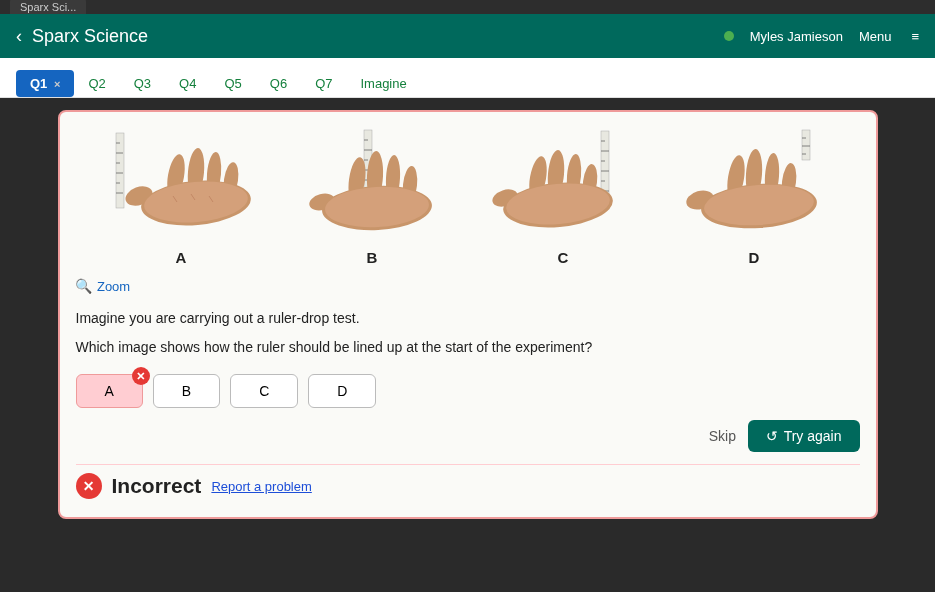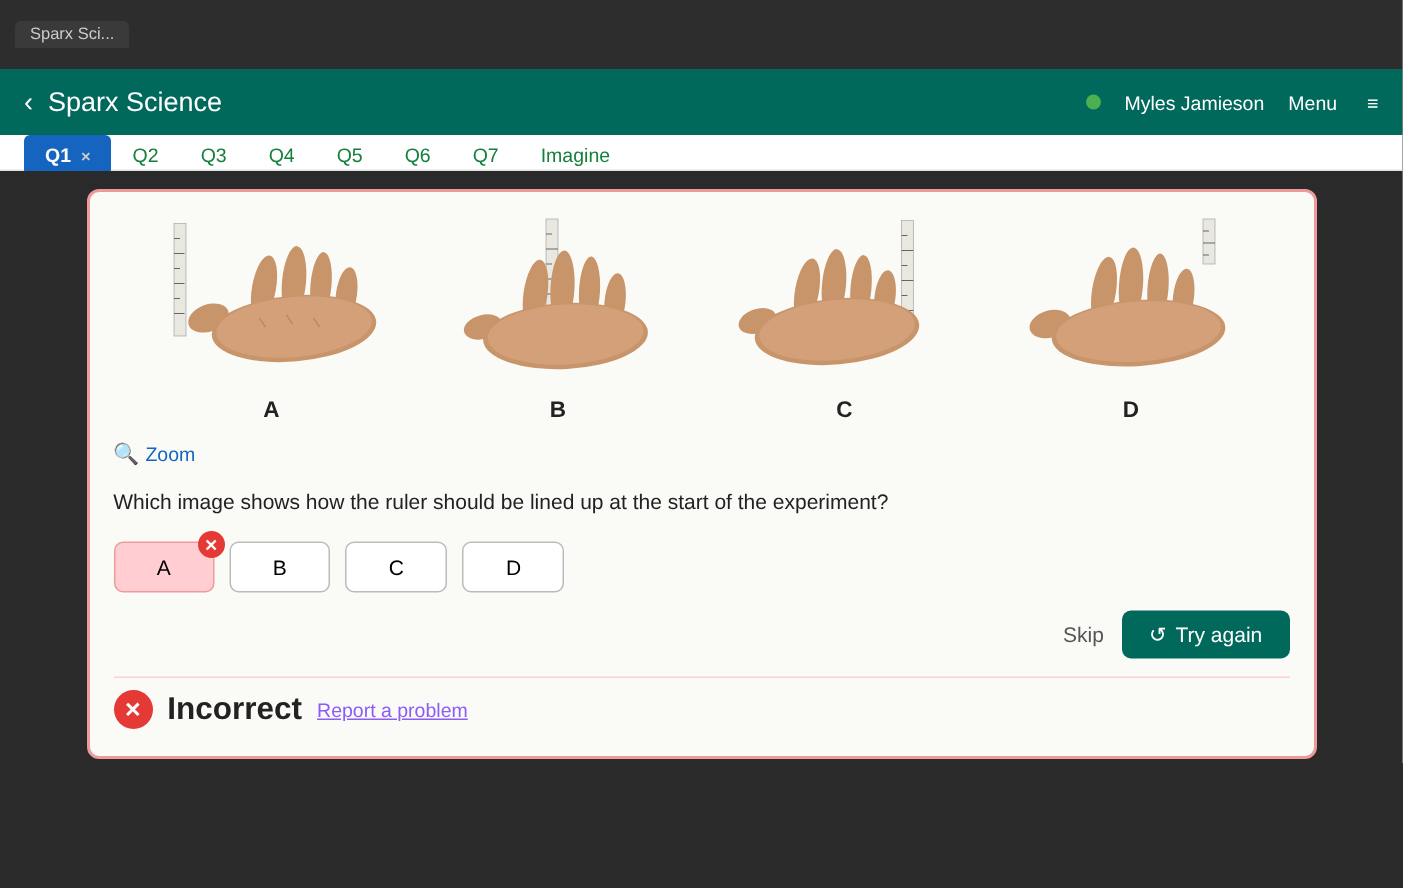--- a/index.html
+++ b/index.html
@@ -9,21 +9,21 @@
       height: 592px;
       font-family: Arial, sans-serif;
       overflow: hidden;
       display: flex;
       flex-direction: column;
     }
 
     
     .browser-bar {
       background: #2d2d2d;
-      height: 46px;
+      height: 14px;
       display: flex;
       align-items: center;
       padding: 0 10px;
       gap: 8px;
       flex-shrink: 0;
     }
     .browser-tab {
       background: #3a3a3a;
       color: #ccc;
       font-size: 11px;
@@ -73,23 +73,23 @@
       cursor: pointer;
       display: flex;
       align-items: center;
       gap: 20px;
     }
 
     
     .tabs-bar {
       background: white;
       display: flex;
-      align-items: flex-start;
+      align-items: flex-end;
       padding: 0 16px;
-      height: 24px;
+      height: 40px;
       border-bottom: 1px solid #e0e0e0;
       flex-shrink: 0;
     }
     .tab {
       padding: 6px 14px;
       font-size: 13px;
       cursor: pointer;
       color: #15803d;
     }
     .tab.active {
@@ -254,21 +254,21 @@
       font-weight: bold;
       flex-shrink: 0;
     }
     .incorrect-text {
       font-size: 21px;
       color: #222;
       font-weight: bold;
     }
     .report-link {
       font-size: 13px;
-      color: #8b5cf6;
+      color: #1d4ed8;
       cursor: pointer;
       text-decoration: underline;
     }
 
     
     .hand-svg-wrap {
       position: relative;
       width: 160px;
       height: 115px;
       display: flex;
@@ -417,20 +417,21 @@
         <span class="hand-label">D</span>
       </div>
 
     </div>
 
     <div class="zoom-btn">
       <span class="zoom-icon">🔍</span>
       <span>Zoom</span>
     </div>
 
+    <p class="question-text">Imagine you are carrying out a ruler-drop test.</p>
     <p class="question-text">Which image shows how the ruler should be lined up at the start of the experiment?</p>
 
     <div class="answers-row">
       <button class="answer-btn selected-wrong">
         <span class="wrong-badge">✕</span>
         <span>A</span>
       </button>
       <button class="answer-btn">
         <span>B</span>
       </button>

